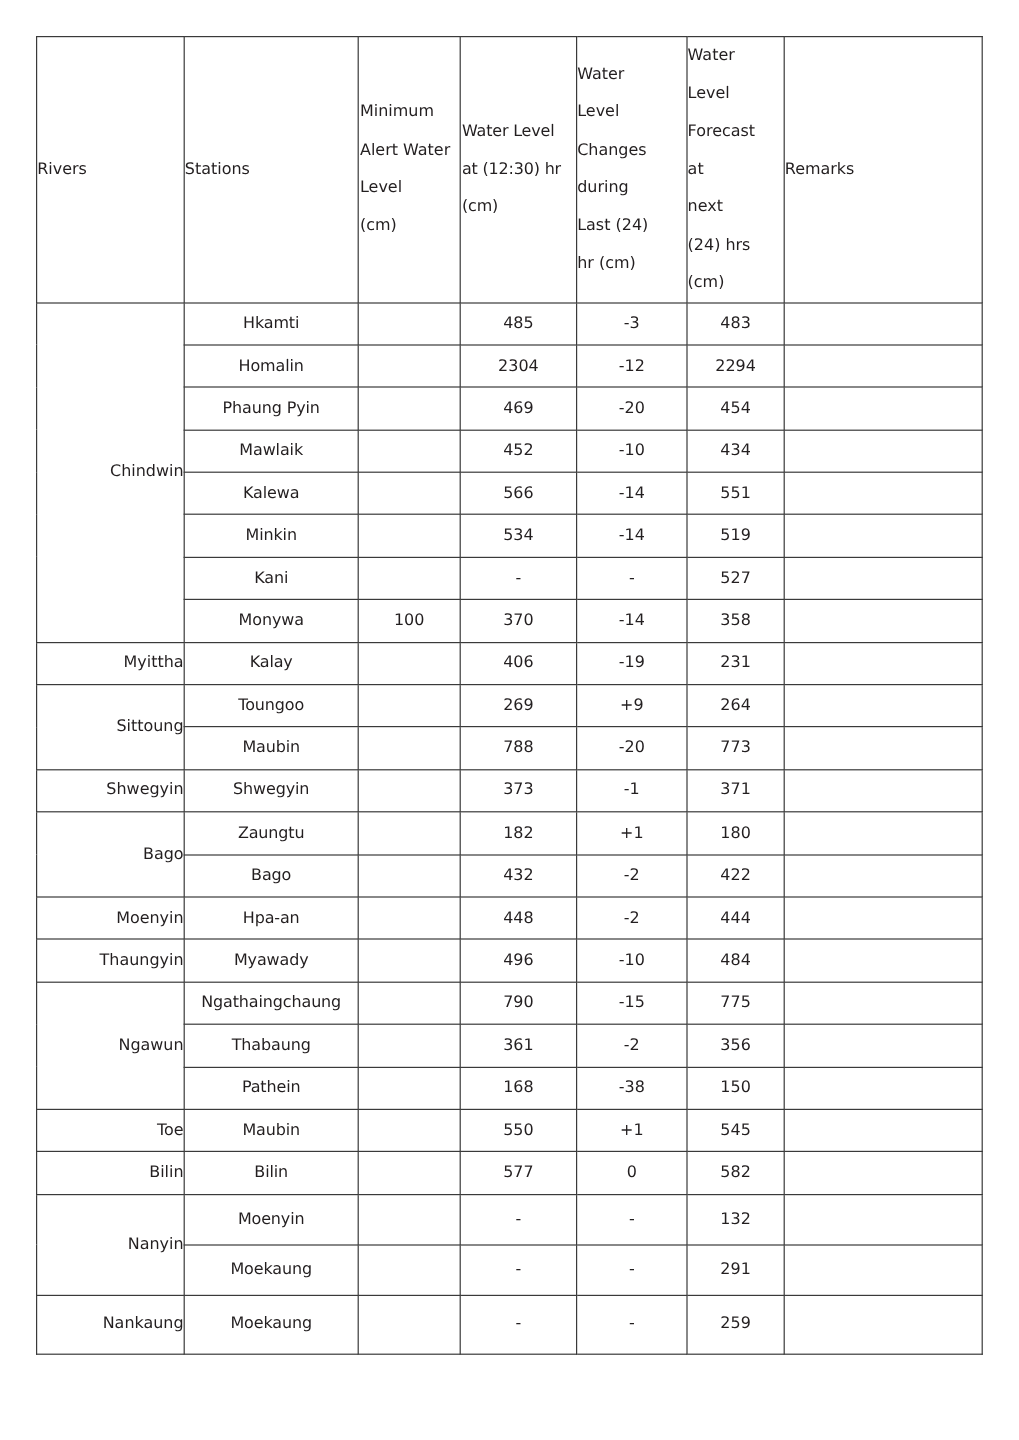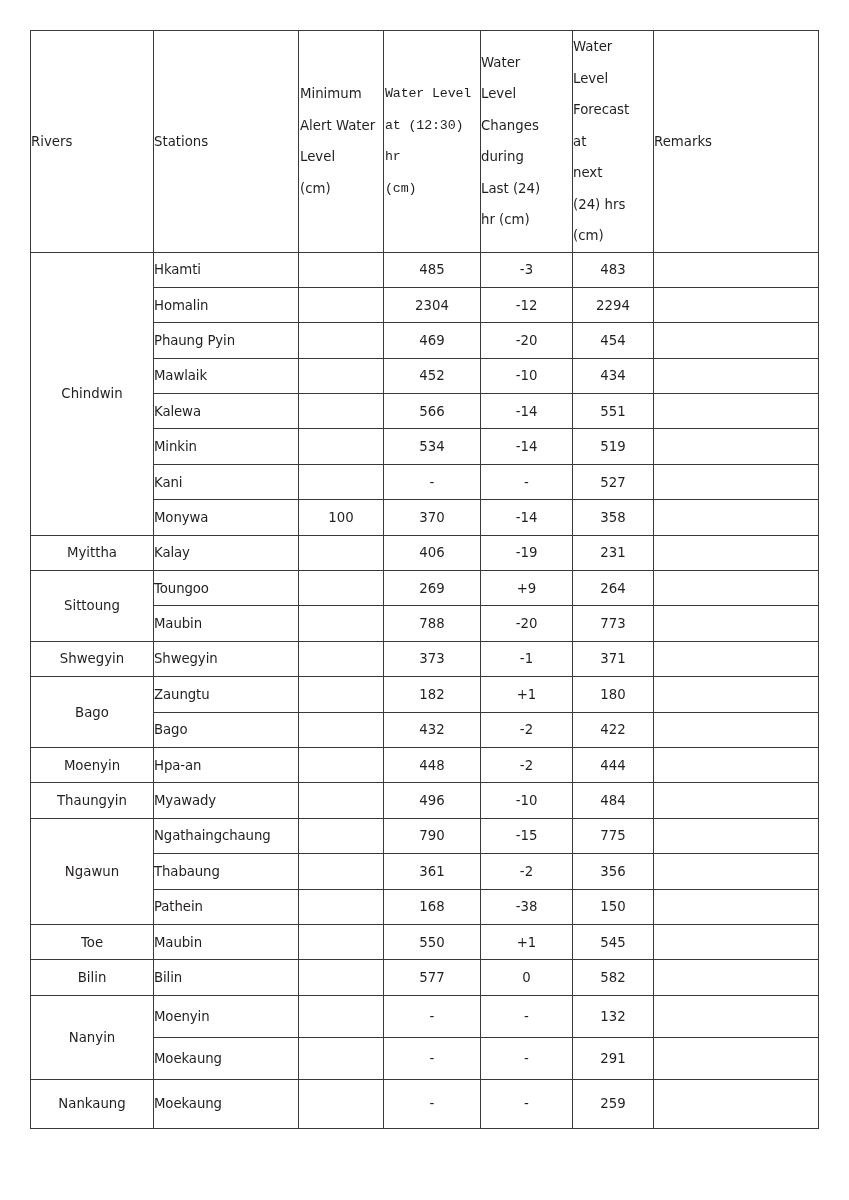--- a/index.html
+++ b/index.html
@@ -53,34 +53,33 @@
     height: 214px;
     vertical-align: middle;
     text-align: left;
     line-height: 31.5px;
     padding: 0 2px;
     white-space: pre-line;
   }
   thead th.h-level {
     padding: 0 1px;
     letter-spacing: -0.15px;
-    font-family: Liberation Mono, monospace;
   }
   thead th.h-minalert {
     padding: 0 1px;
   }
 
   
   td.river {
+    text-align: right;
+    vertical-align: middle;
+    padding-left: 9px;
+  }
+  td.station {
     text-align: center;
-    vertical-align: middle;
-    padding-left: 9px;
-  }
-  td.station {
-    text-align: left;
     vertical-align: middle;
     padding-left: 9px;
     letter-spacing: -0.1px;
   }
   td.num {
     text-align: center;
     vertical-align: middle;
   }
   td.blank {
     vertical-align: middle;

